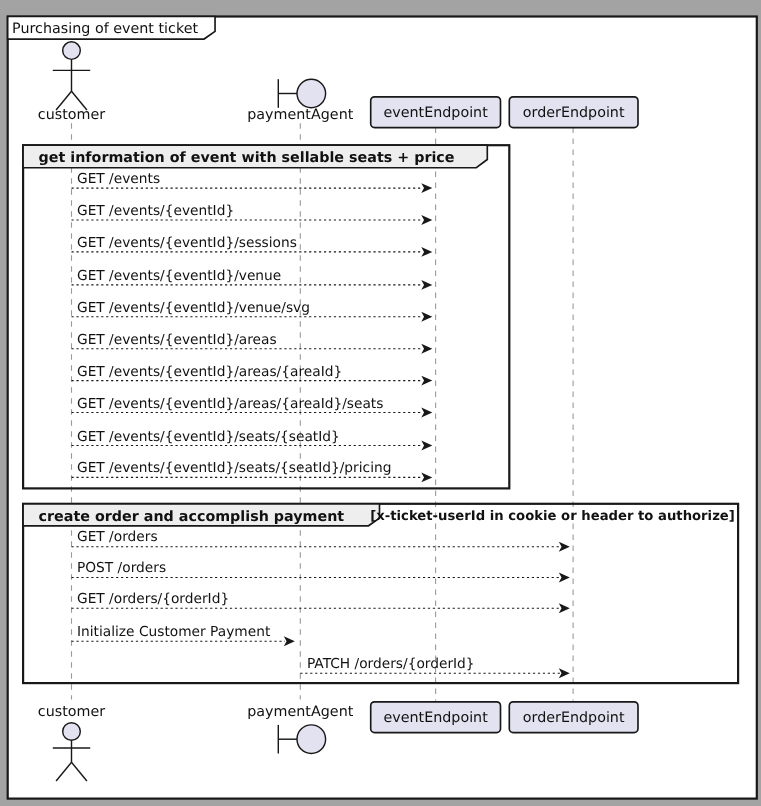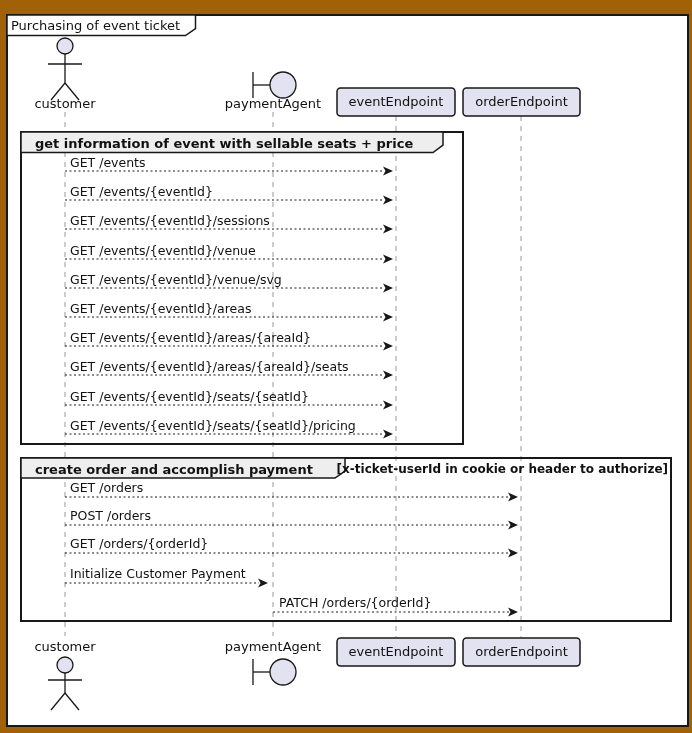--- a/index.html
+++ b/index.html
@@ -1,16 +1,16 @@
 <!DOCTYPE html>
 <html><head>
 <meta charset="utf-8">
 <style>
   html,body{margin:0;padding:0;background:#ffffff;}
-  .canvas{position:relative;width:692px;height:733px;background:#a16207;
+  .canvas{position:relative;width:692px;height:733px;background:#a3a3a3;
           font-family:"DejaVu Sans","Liberation Sans",sans-serif;}
   svg{display:block;}
   text{fill:#111111;font-family:"DejaVu Sans","Liberation Sans",sans-serif;font-size:13px;}
   text.msg{font-size:12.5px;}
   text.grp{font-weight:bold;font-size:13px;}
   text.cond{font-weight:bold;font-size:12px;text-anchor:end;}
   text.pname{text-anchor:middle;font-size:13px;}
   text.title-text{font-size:13px;}
 </style>
 </head>

